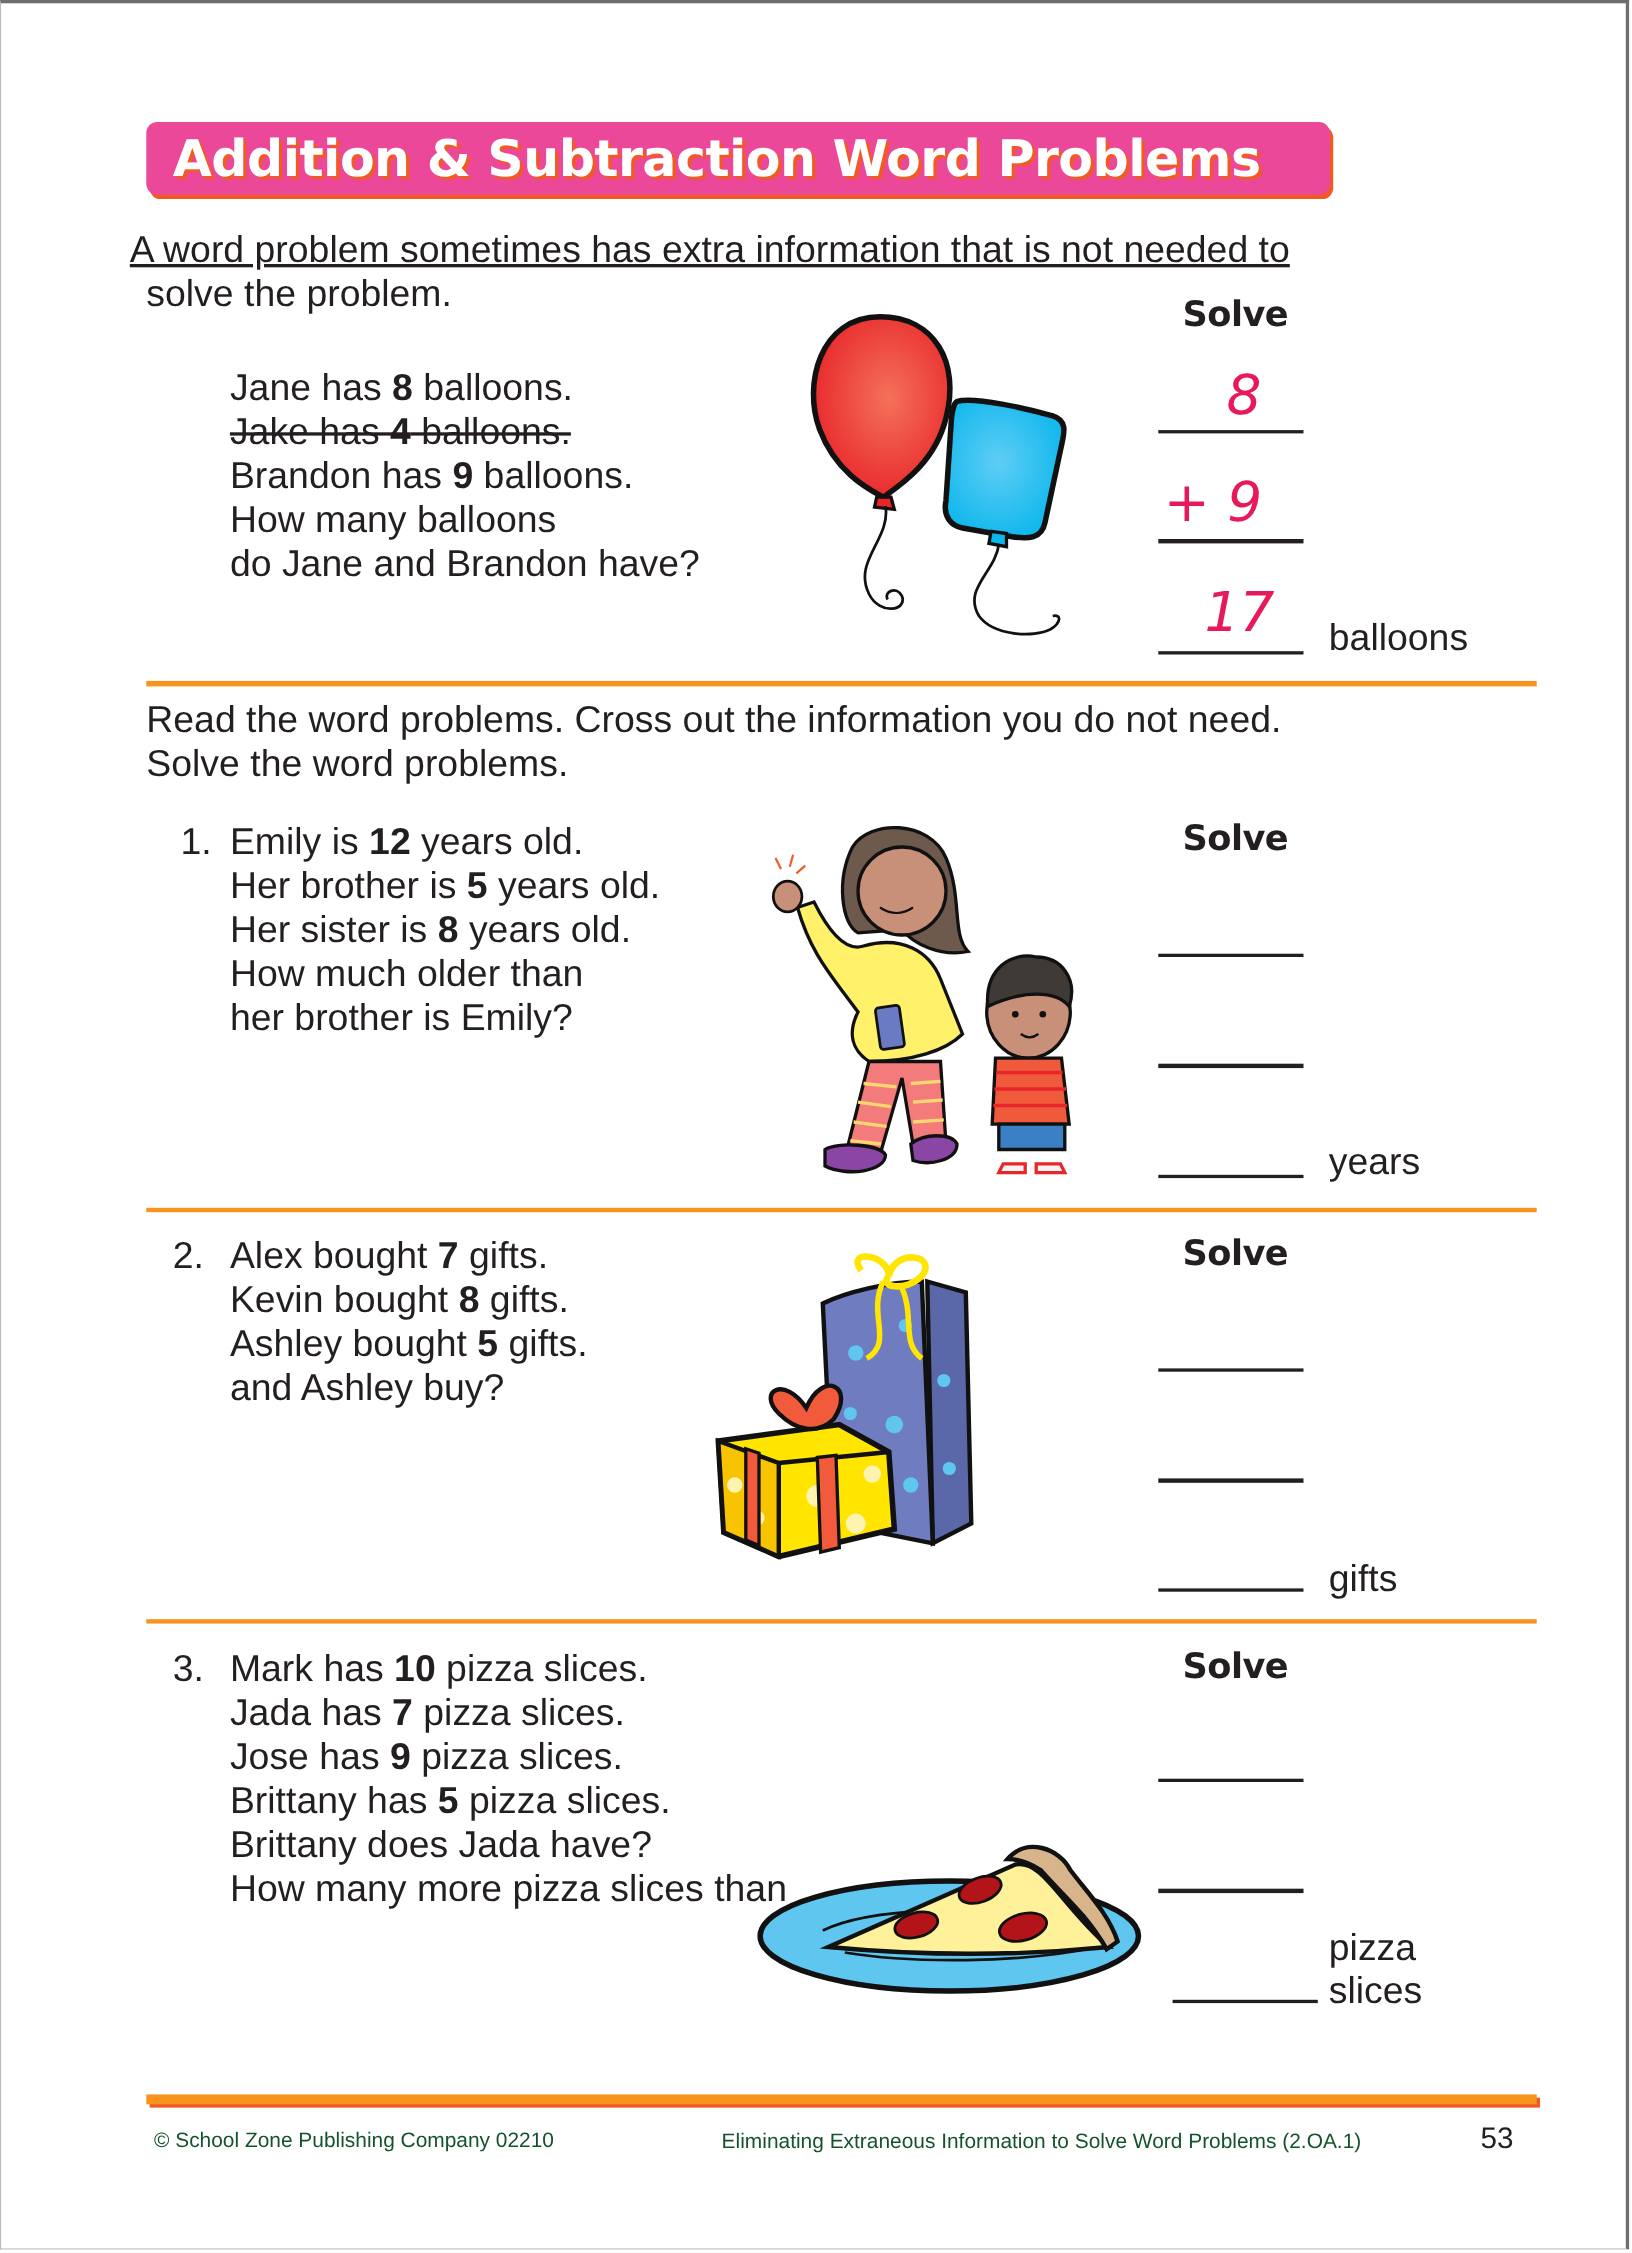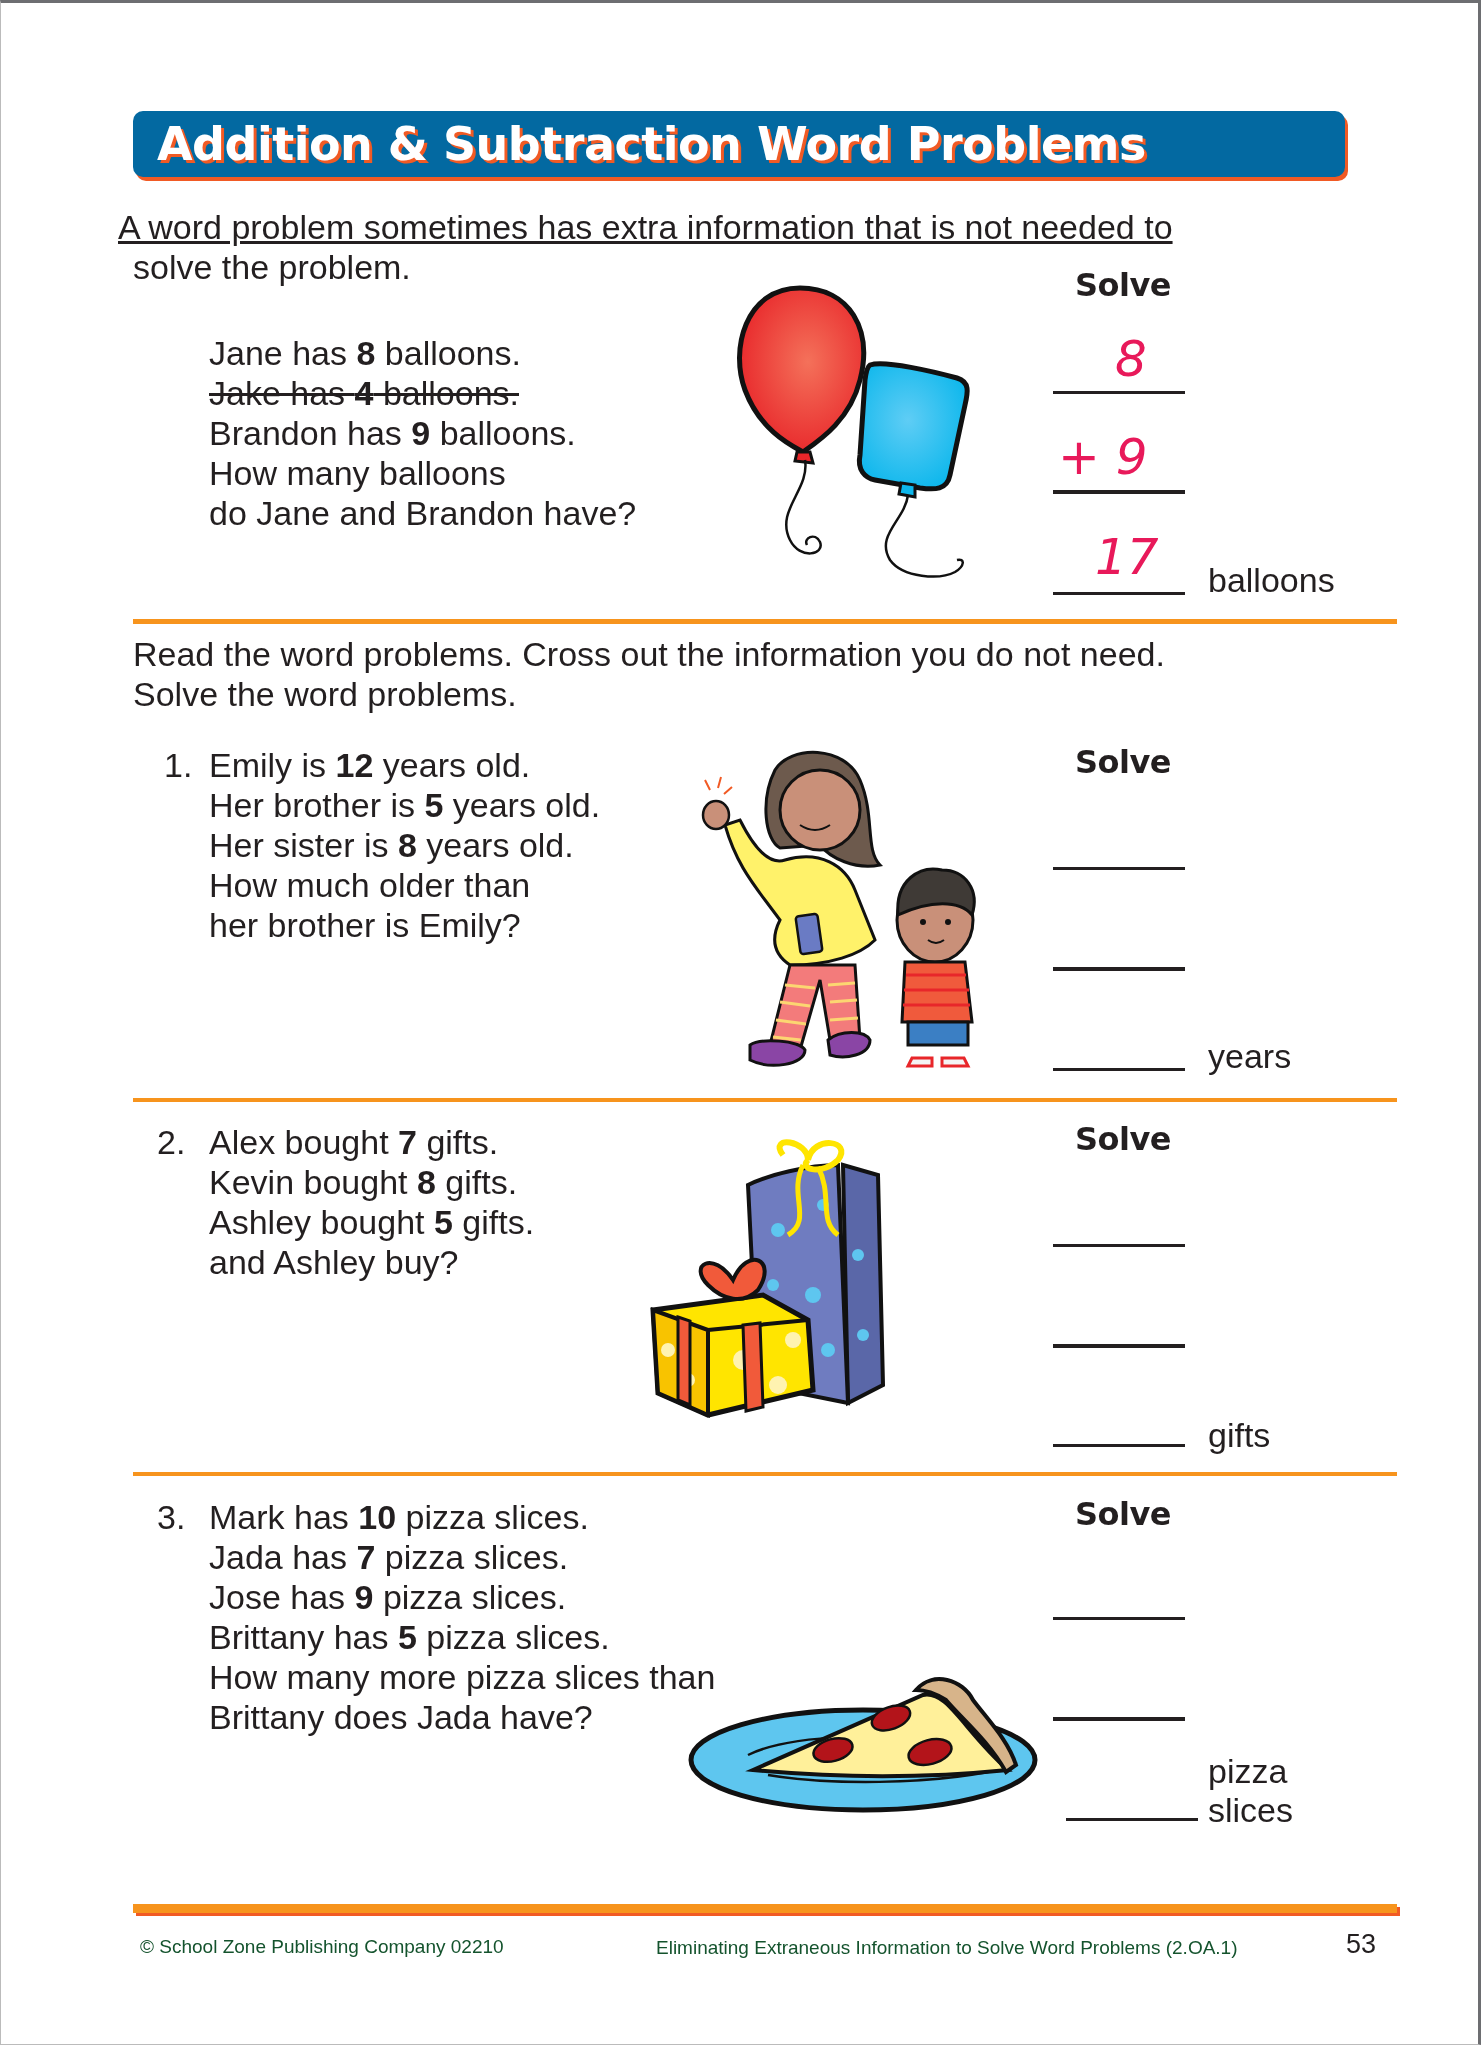--- a/index.html
+++ b/index.html
@@ -4,21 +4,21 @@
 <style>
   html, body { margin: 0; padding: 0; }
   body {
     width: 1484px; height: 2048px; position: relative; background: #ffffff;
     font-family: "Liberation Sans", "DejaVu Sans", sans-serif; color: #231f20;
     overflow: hidden;
   }
   .page-border { position: absolute; left: 0; top: 0; width: 1481px; height: 2045px; border-top: 3px solid #6d6e71; border-right: 3px solid #6d6e71; border-left: 1px solid #bbb; border-bottom: 1px solid #bbb; box-sizing: border-box; }
   .abs { position: absolute; }
   .header-band {
-    left: 133px; top: 111px; width: 1212px; height: 66px; background: #0369a1;
+    left: 133px; top: 111px; width: 1076px; height: 66px; background: #ec4899;
     border-radius: 10px; box-shadow: 3px 4px 0 #f15a24;
   }
   .header-title {
     position: absolute; left: 24px; top: 6px; font-size: 46px; font-weight: bold;
     color: #ffffff; letter-spacing: -0.5px; white-space: nowrap;
     text-shadow: 3px 3px 0 #f15a24;
     font-family: "DejaVu Sans", "Liberation Sans", sans-serif;
   }
   .body-text { font-size: 34px; line-height: 40px; white-space: nowrap; color: #231f20; }
   .problem-lines { font-size: 34px; line-height: 40px; white-space: nowrap; }
@@ -195,22 +195,22 @@
 <div class="unit" style="left:1208px; top:1415px;">gifts</div>
 
 <div class="divider" style="top:1472px; height:4px;"></div>
 
 <div class="num" style="left:157px; top:1497px;">3.</div>
 <div class="abs problem-lines" style="left:209px; top:1497px;">
   <div><span>Mark has </span><b>10</b><span> pizza slices.</span></div>
   <div><span>Jada has </span><b>7</b><span> pizza slices.</span></div>
   <div><span>Jose has </span><b>9</b><span> pizza slices.</span></div>
   <div><span>Brittany has </span><b>5</b><span> pizza slices.</span></div>
+  <div><span>Brittany does Jada have?</span></div>
   <div><span>How many more pizza slices than</span></div>
-  <div><span>Brittany does Jada have?</span></div>
 </div>
 
 <svg style="left:688px; top:1660px;" width="355" height="155" viewBox="0 0 355 155">
   <ellipse cx="175" cy="100" rx="172" ry="50" fill="#5ec6ef" stroke="#111" stroke-width="5"></ellipse>
   <path d="M60 95 C100 75 200 70 300 85" fill="none" stroke="#111" stroke-width="2.5"></path>
   <path d="M80 115 C140 125 240 125 310 110" fill="none" stroke="#111" stroke-width="2.5"></path>
   <path d="M65 110 L235 35 C260 30 275 70 320 110 C240 118 150 118 65 110 Z" fill="#fff09a" stroke="#111" stroke-width="4"></path>
   <path d="M228 30 C245 10 275 20 285 40 C300 60 320 80 328 105 L318 112 C300 80 275 60 258 40 C250 35 238 30 228 30 Z" fill="#d7b48a" stroke="#111" stroke-width="4"></path>
   <ellipse cx="203" cy="58" rx="20" ry="11" fill="#b3141a" stroke="#111" stroke-width="2.5" transform="rotate(-20 203 58)"></ellipse>
   <ellipse cx="145" cy="90" rx="20" ry="11" fill="#b3141a" stroke="#111" stroke-width="2.5" transform="rotate(-15 145 90)"></ellipse>

